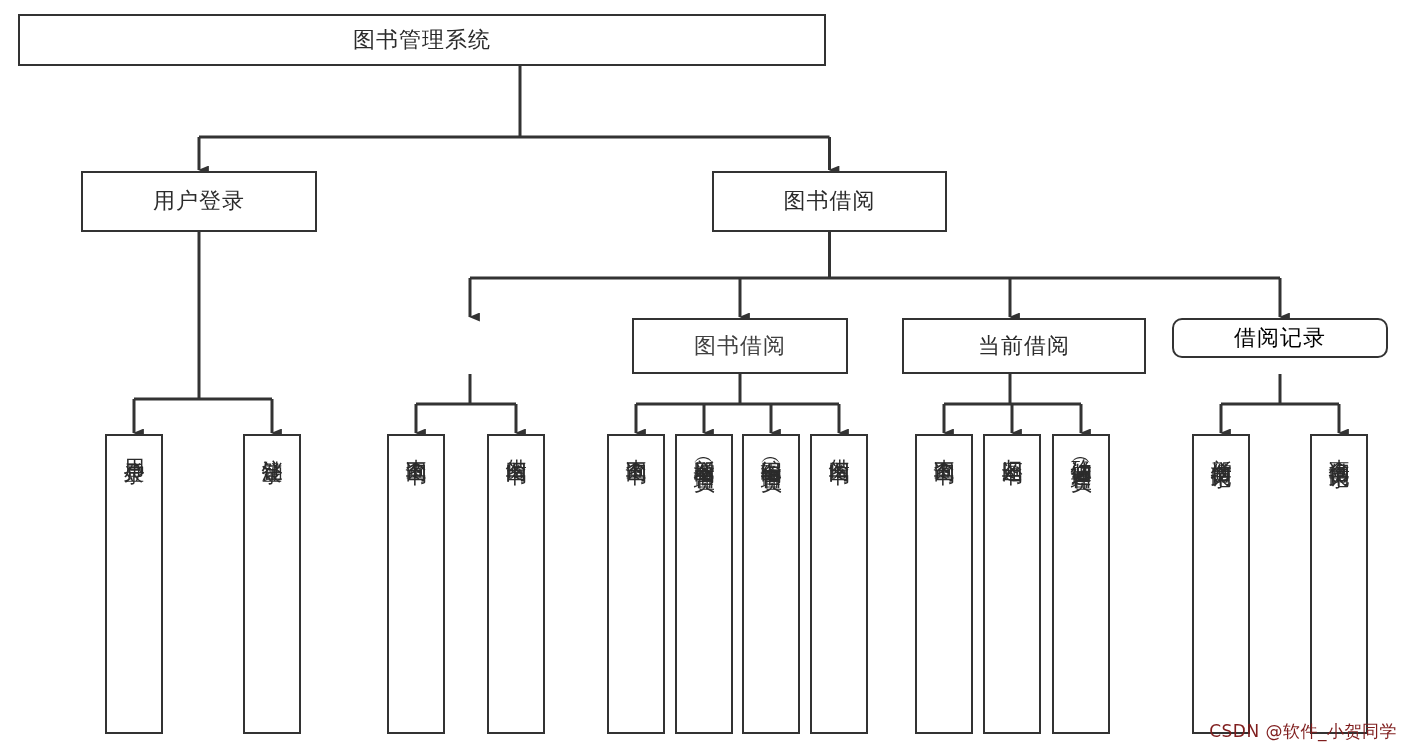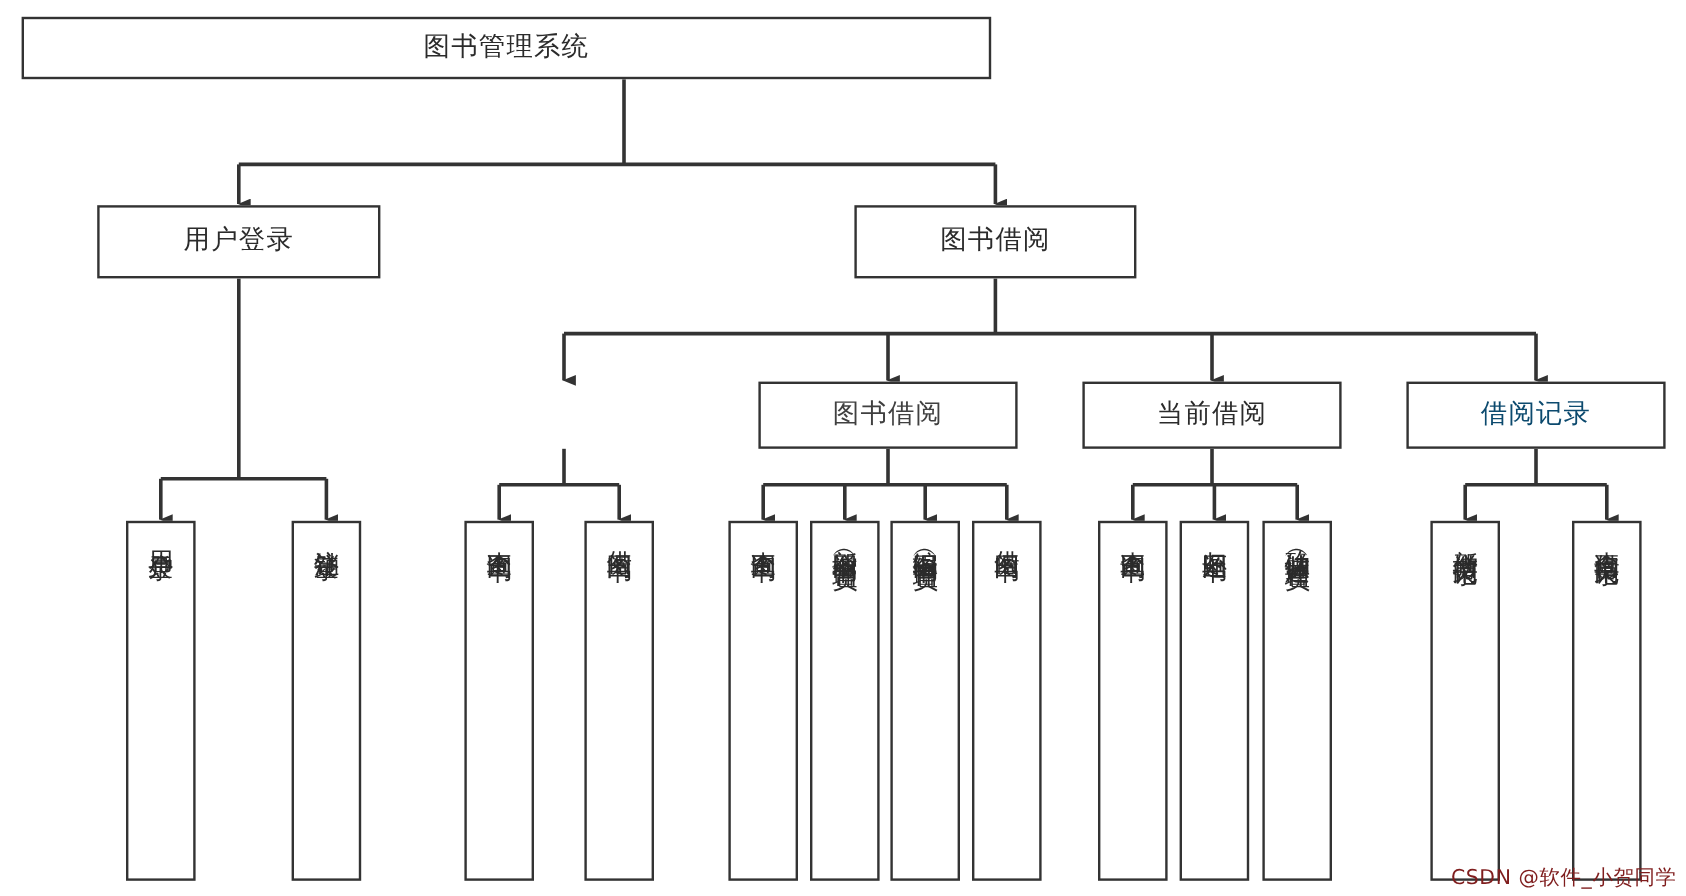--- a/index.html
+++ b/index.html
@@ -120,24 +120,24 @@
   <div class="node horiz" style="left: 81px; top: 171px; width: 236px; height: 61px; border-color: rgb(51, 51, 51); color: rgb(43, 43, 43);">
     <span>用户登录</span>
   </div>
   <div class="node horiz" style="left: 712px; top: 171px; width: 235px; height: 61px; border-color: rgb(51, 51, 51); color: rgb(43, 43, 43);">
     <span>图书借阅</span>
   </div>
 
   <div class="node horiz" style="left: 632px; top: 318px; width: 216px; height: 56px; border-color: rgb(51, 51, 51); color: #404040;">
     <span>图书借阅</span>
   </div>
-  <div class="node horiz" style="left: 902px; top: 318px; width: 216px; height: 56px; border-color: rgb(51, 51, 51); color: rgb(43, 43, 43);">
+  <div class="node horiz" style="left: 902px; top: 318px; width: 244px; height: 56px; border-color: rgb(51, 51, 51); color: rgb(43, 43, 43);">
     <span>当前借阅</span>
   </div>
-  <div class="node horiz" style="left: 1172px; top: 318px; width: 216px; height: 56px; border-color: rgb(51, 51, 51); color: #0c4a6e;">
+  <div class="node horiz" style="left: 1172px; top: 318px; width: 216px; height: 40px; border-color: rgb(51, 51, 51); color: #000000; border-radius: 10px;">
     <span>借阅记录</span>
   </div>
 
   <div class="node vert" style="left: 105px; top: 434px; width: 58px; height: 300px; border-color: rgb(51, 51, 51); color: rgb(43, 43, 43);">
     <span class="vtext">用户登录</span>
   </div>
   <div class="node vert" style="left: 243px; top: 434px; width: 58px; height: 300px; border-color: rgb(51, 51, 51); color: rgb(43, 43, 43);">
     <span class="vtext">注销登录</span>
   </div>
   <div class="node vert" style="left: 387px; top: 434px; width: 58px; height: 300px; border-color: rgb(51, 51, 51); color: rgb(43, 43, 43);">

